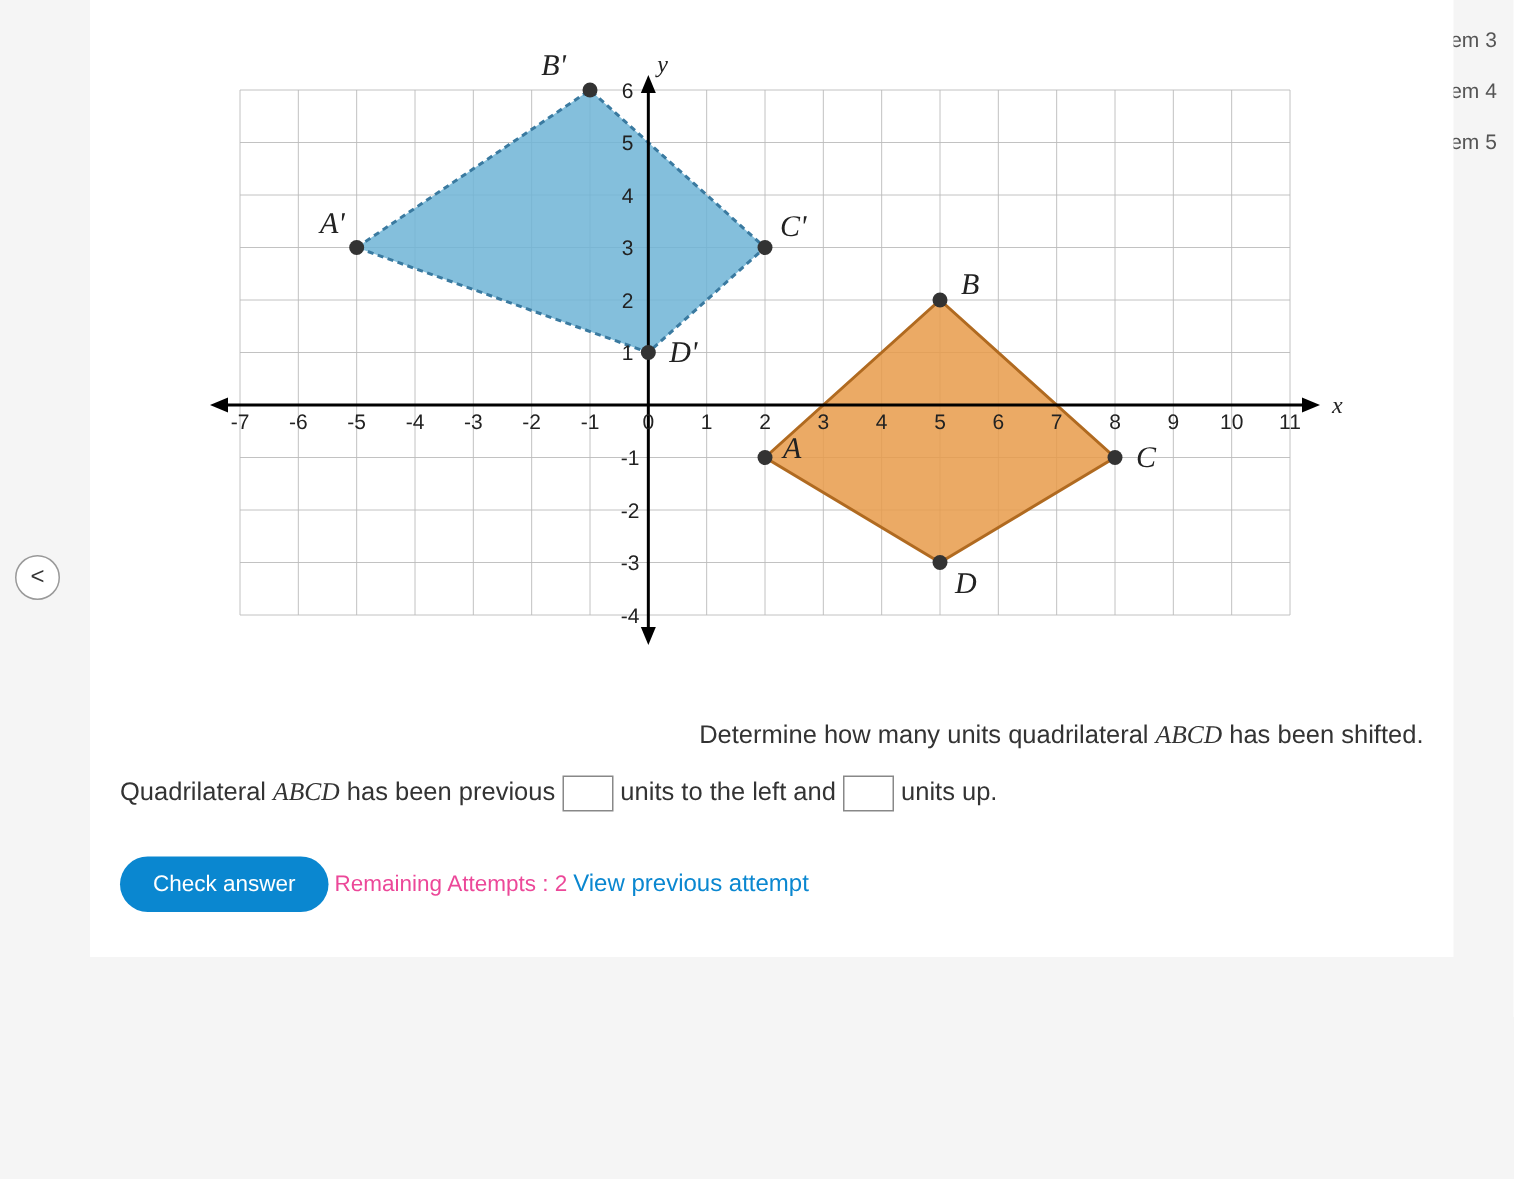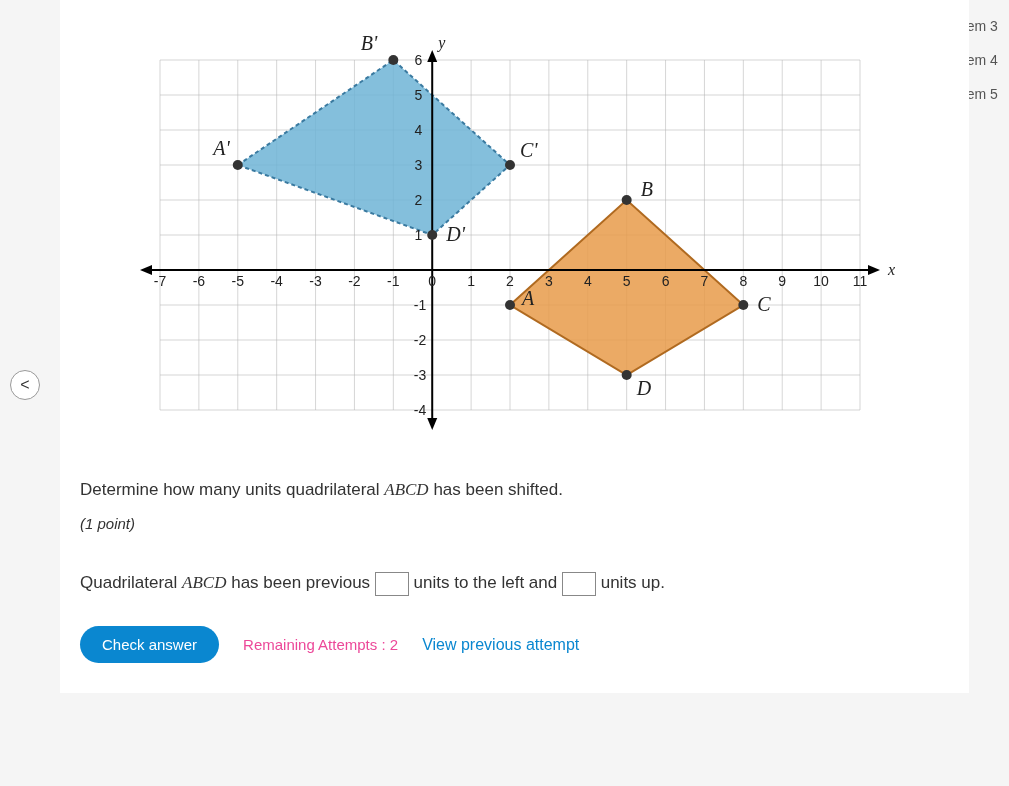--- a/index.html
+++ b/index.html
@@ -47,20 +47,21 @@
   .chart-wrap {
     position: relative;
     width: 780px;
     height: 430px;
     margin: 0 auto 30px 40px;
   }
   .question-text {
     font-size: 17px;
     color: #333;
     margin: 0 0 12px 0;
+    text-align: right;
   }
   .points {
     font-style: italic;
     font-size: 15px;
     margin-bottom: 40px;
   }
   .answer-line {
     font-size: 17px;
     color: #333;
     margin-bottom: 30px;
@@ -69,21 +70,21 @@
     width: 28px;
     height: 20px;
     border: 1px solid #888;
     background: #fff;
     vertical-align: middle;
     text-align: center;
   }
   .action-row {
     display: flex;
     align-items: center;
-    gap: 24px;
+    gap: 4px;
   }
   .check-btn {
     background: #0a87d0;
     color: #fff;
     border: none;
     border-radius: 20px;
     padding: 10px 22px;
     font-size: 15px;
     cursor: pointer;
   }
@@ -203,21 +204,20 @@
         <text x="400" y="137" font-size="20" font-style="italic" font-family="Times New Roman" fill="#222" text-anchor="start">C'</text>
         <circle cx="312.22222222222223" cy="215" r="5" fill="#333"></circle>
         <text x="326.22222222222223" y="221" font-size="20" font-style="italic" font-family="Times New Roman" fill="#222" text-anchor="start">D'</text>
       </svg>
   </div>
 
   <p class="question-text">
     <span>Determine how many units quadrilateral </span><span class="mathit">ABCD</span><span> has been shifted.</span>
   </p>
 
-  <p class="points">(1 point)</p>
 
   <p class="answer-line">
     <span>Quadrilateral </span><span class="mathit">ABCD</span><span> has been previous </span>
     <input class="blank" type="text" style="">
     <span> units to the left and </span>
     <input class="blank" type="text" style="">
     <span> units up.</span>
   </p>
 
   <div class="action-row">

